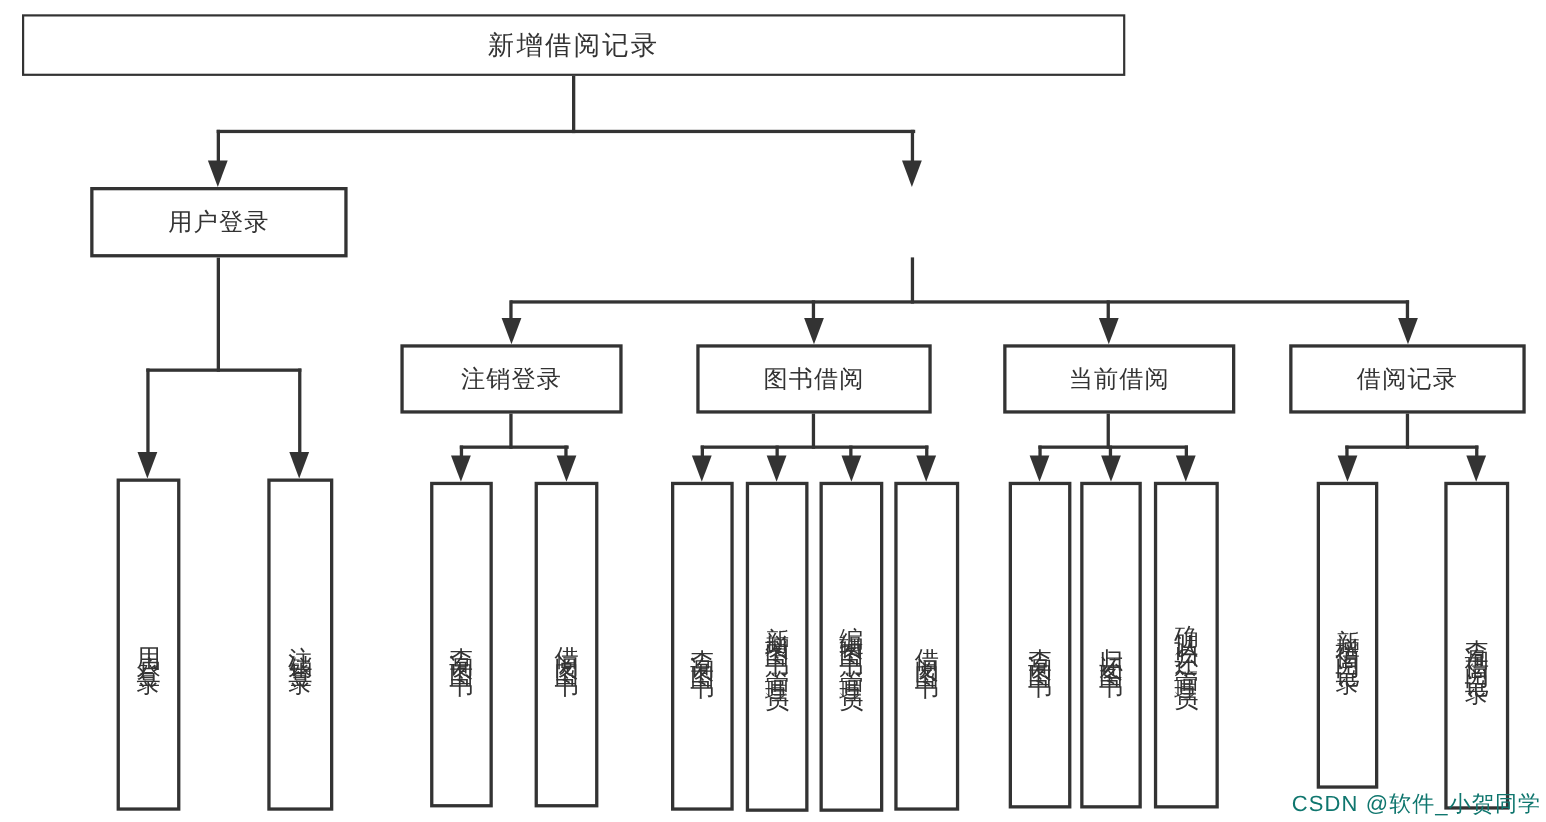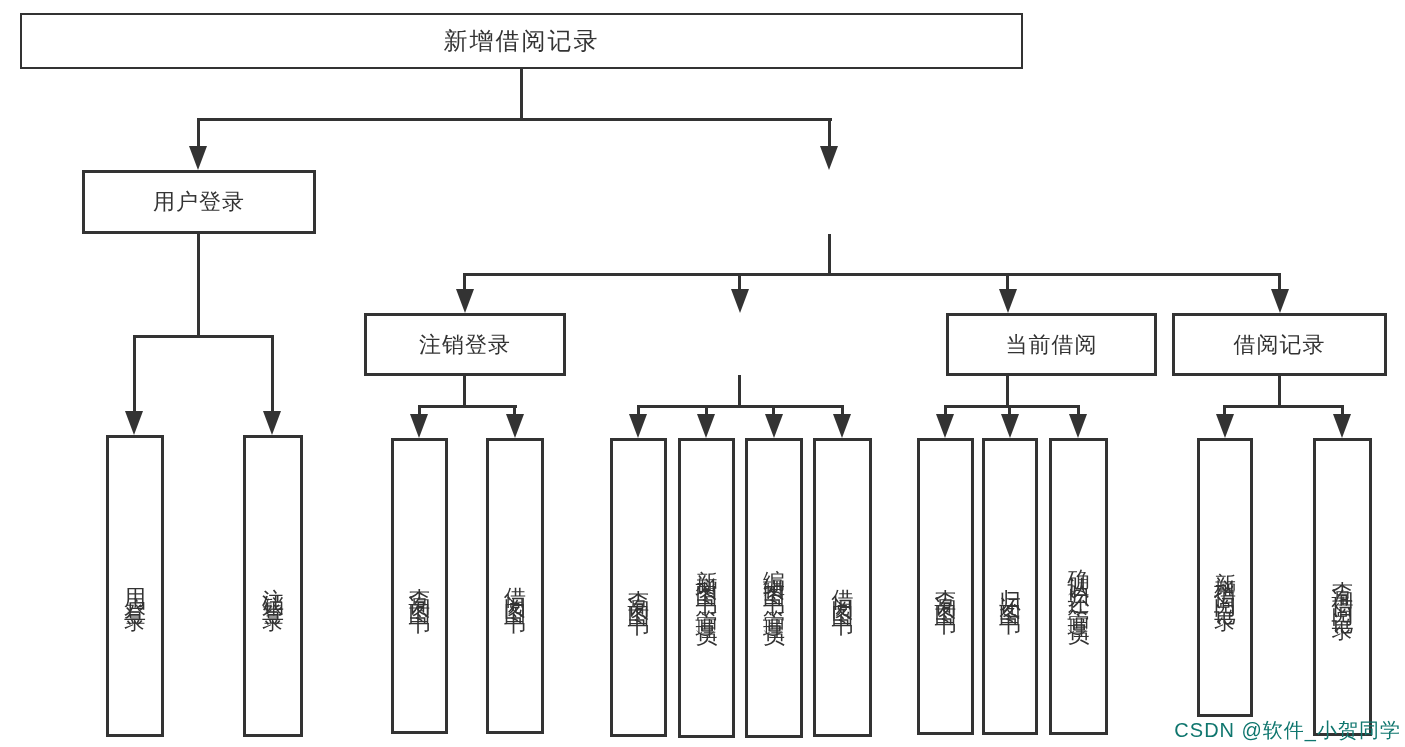--- a/index.html
+++ b/index.html
@@ -71,21 +71,24 @@
   <div class="vline" style="left:738px;top:273px;height:20px;"></div>
   <div class="arrow" style="left:731px;top:289px;"></div>
   <div class="vline" style="left:1006px;top:273px;height:20px;"></div>
   <div class="arrow" style="left:999px;top:289px;"></div>
   <div class="vline" style="left:1278px;top:273px;height:20px;"></div>
   <div class="arrow" style="left:1271px;top:289px;"></div>
 
   <div class="box" style="left:364px;top:313px;width:202px;height:63px;">
     <span class="hlabel2">注销登录</span>
   </div>
-  <div class="box" style="left:946px;top:313px;width:211px;height:63px;">
+  <div class="box" style="left:633px;top:313px;width:214px;height:63px;">
+    <span class="hlabel2">图书借阅</span>
+  </div>
+  <div class="box" style="left:912px;top:313px;width:211px;height:63px;">
     <span class="hlabel2">当前借阅</span>
   </div>
   <div class="box" style="left:1172px;top:313px;width:215px;height:63px;">
     <span class="hlabel2">借阅记录</span>
   </div>
 
   <div class="vline" style="left:463px;top:375px;height:33px;"></div>
   <div class="hline" style="left:418px;top:405px;width:99px;"></div>
   <div class="vline" style="left:418px;top:405px;height:14px;"></div>
   <div class="arrow" style="left:410px;top:414px;"></div>

